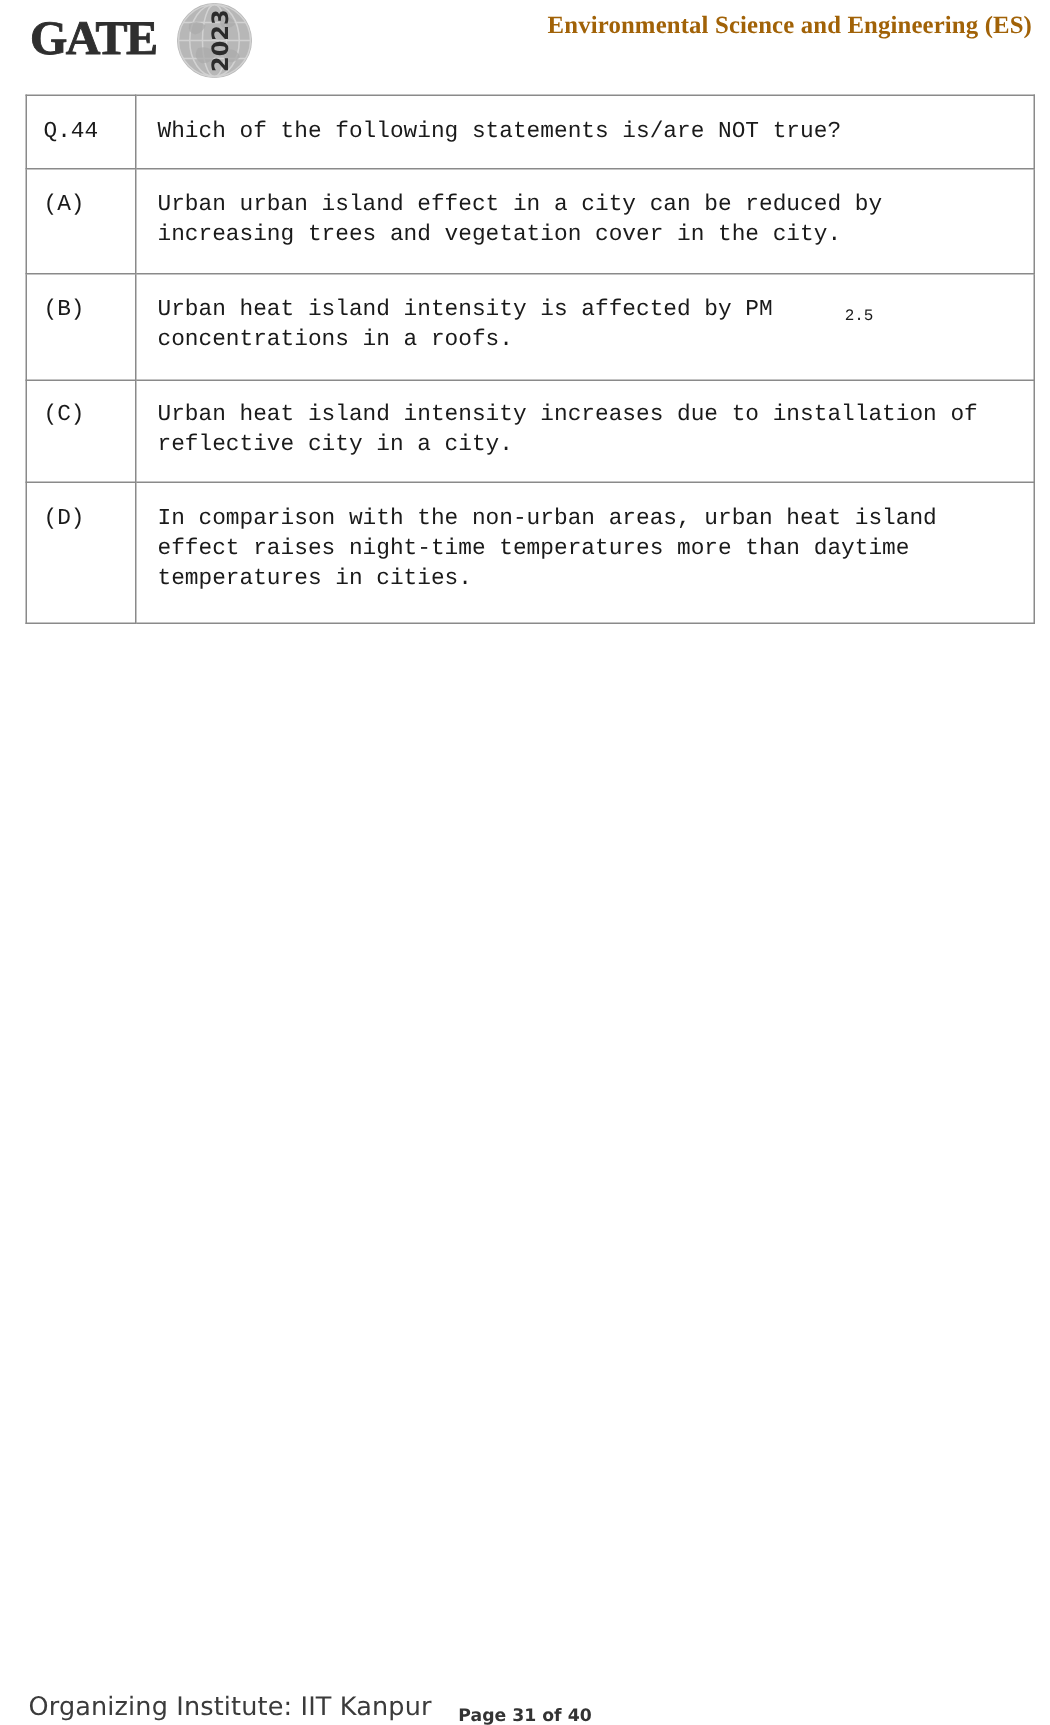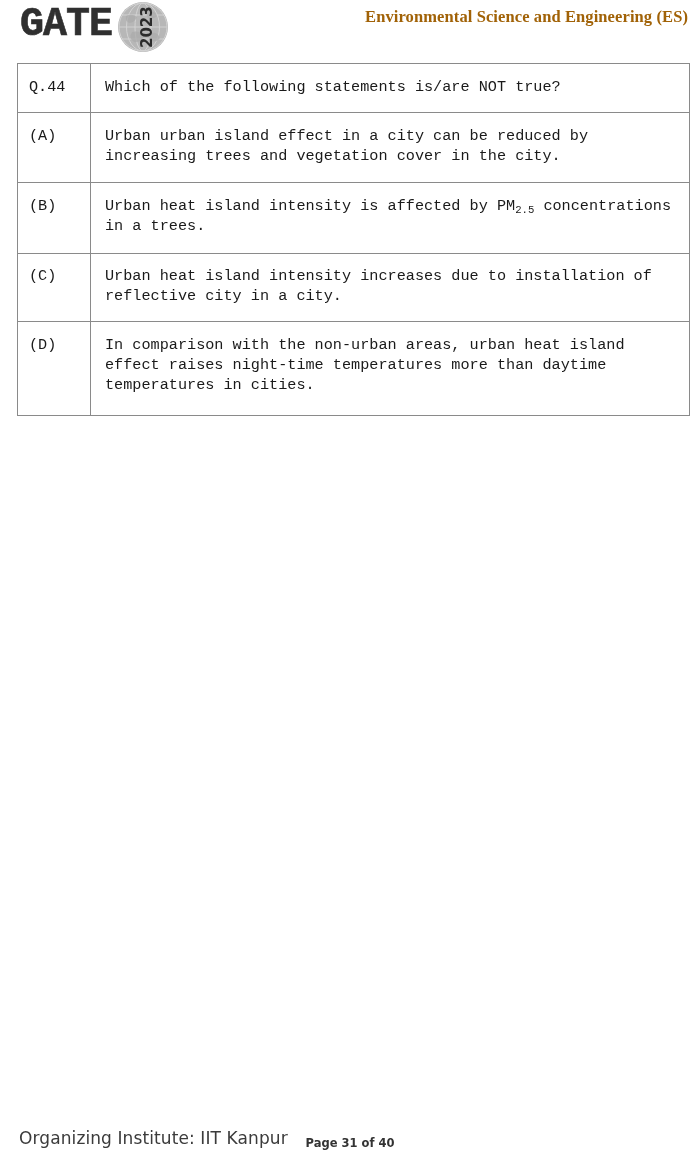--- a/index.html
+++ b/index.html
@@ -29,23 +29,23 @@
     position: absolute;
     left: 20px;
     top: 0px;
     width: 160px;
     height: 58px;
   }
   .logo-text {
     position: absolute;
     left: 0px;
     top: 3px;
-    font-family: Liberation Mono, monospace;
-    font-weight: bold;
-    font-size: 40px;
+    font-family: Liberation Serif, serif;
+    font-weight: bold;
+    font-size: 32px;
     letter-spacing: -1px;
     color: #2f2f2f;
     line-height: 44px;
     text-align: right;
     -webkit-text-stroke: 0.6px #2f2f2f;
   }
   .globe {
     position: absolute;
     left: 98px;
     top: 2px;
@@ -123,20 +123,21 @@
   .row-c .col-label,
   .row-c .col-body { padding-top: 13px; padding-bottom: 15px; }
 
   .row-d .col-label,
   .row-d .col-body { padding-top: 14px; padding-bottom: 19px; }
 
   sub {
     font-size: 0.70em;
     line-height: 0;
     vertical-align: -0.28em;
+    margin-left: 48px;
   }
 
   
   .footer-page {
     position: absolute;
     left: 0;
     top: 1108px;
     width: 700px;
     text-align: center;
     font-family: "DejaVu Sans", sans-serif;
@@ -195,21 +196,21 @@
     <tr class="row-q">
       <td class="col-label">Q.44</td>
       <td class="col-body">Which of the following statements is/are NOT true?</td>
     </tr>
     <tr class="row-a">
       <td class="col-label">(A)</td>
       <td class="col-body">Urban urban island effect in a city can be reduced by increasing trees and vegetation cover in the city.</td>
     </tr>
     <tr class="row-b">
       <td class="col-label">(B)</td>
-      <td class="col-body"><span>Urban heat island intensity is affected by PM</span><sub>2.5</sub><span> concentrations in a trees.</span></td>
+      <td class="col-body"><span>Urban heat island intensity is affected by PM</span><sub>2.5</sub><span> concentrations in a roofs.</span></td>
     </tr>
     <tr class="row-c">
       <td class="col-label">(C)</td>
       <td class="col-body">Urban heat island intensity increases due to installation of reflective city in a city.</td>
     </tr>
     <tr class="row-d">
       <td class="col-label">(D)</td>
       <td class="col-body">In comparison with the non-urban areas, urban heat island effect raises night-time temperatures more than daytime temperatures in cities.</td>
     </tr>
   </tbody>

